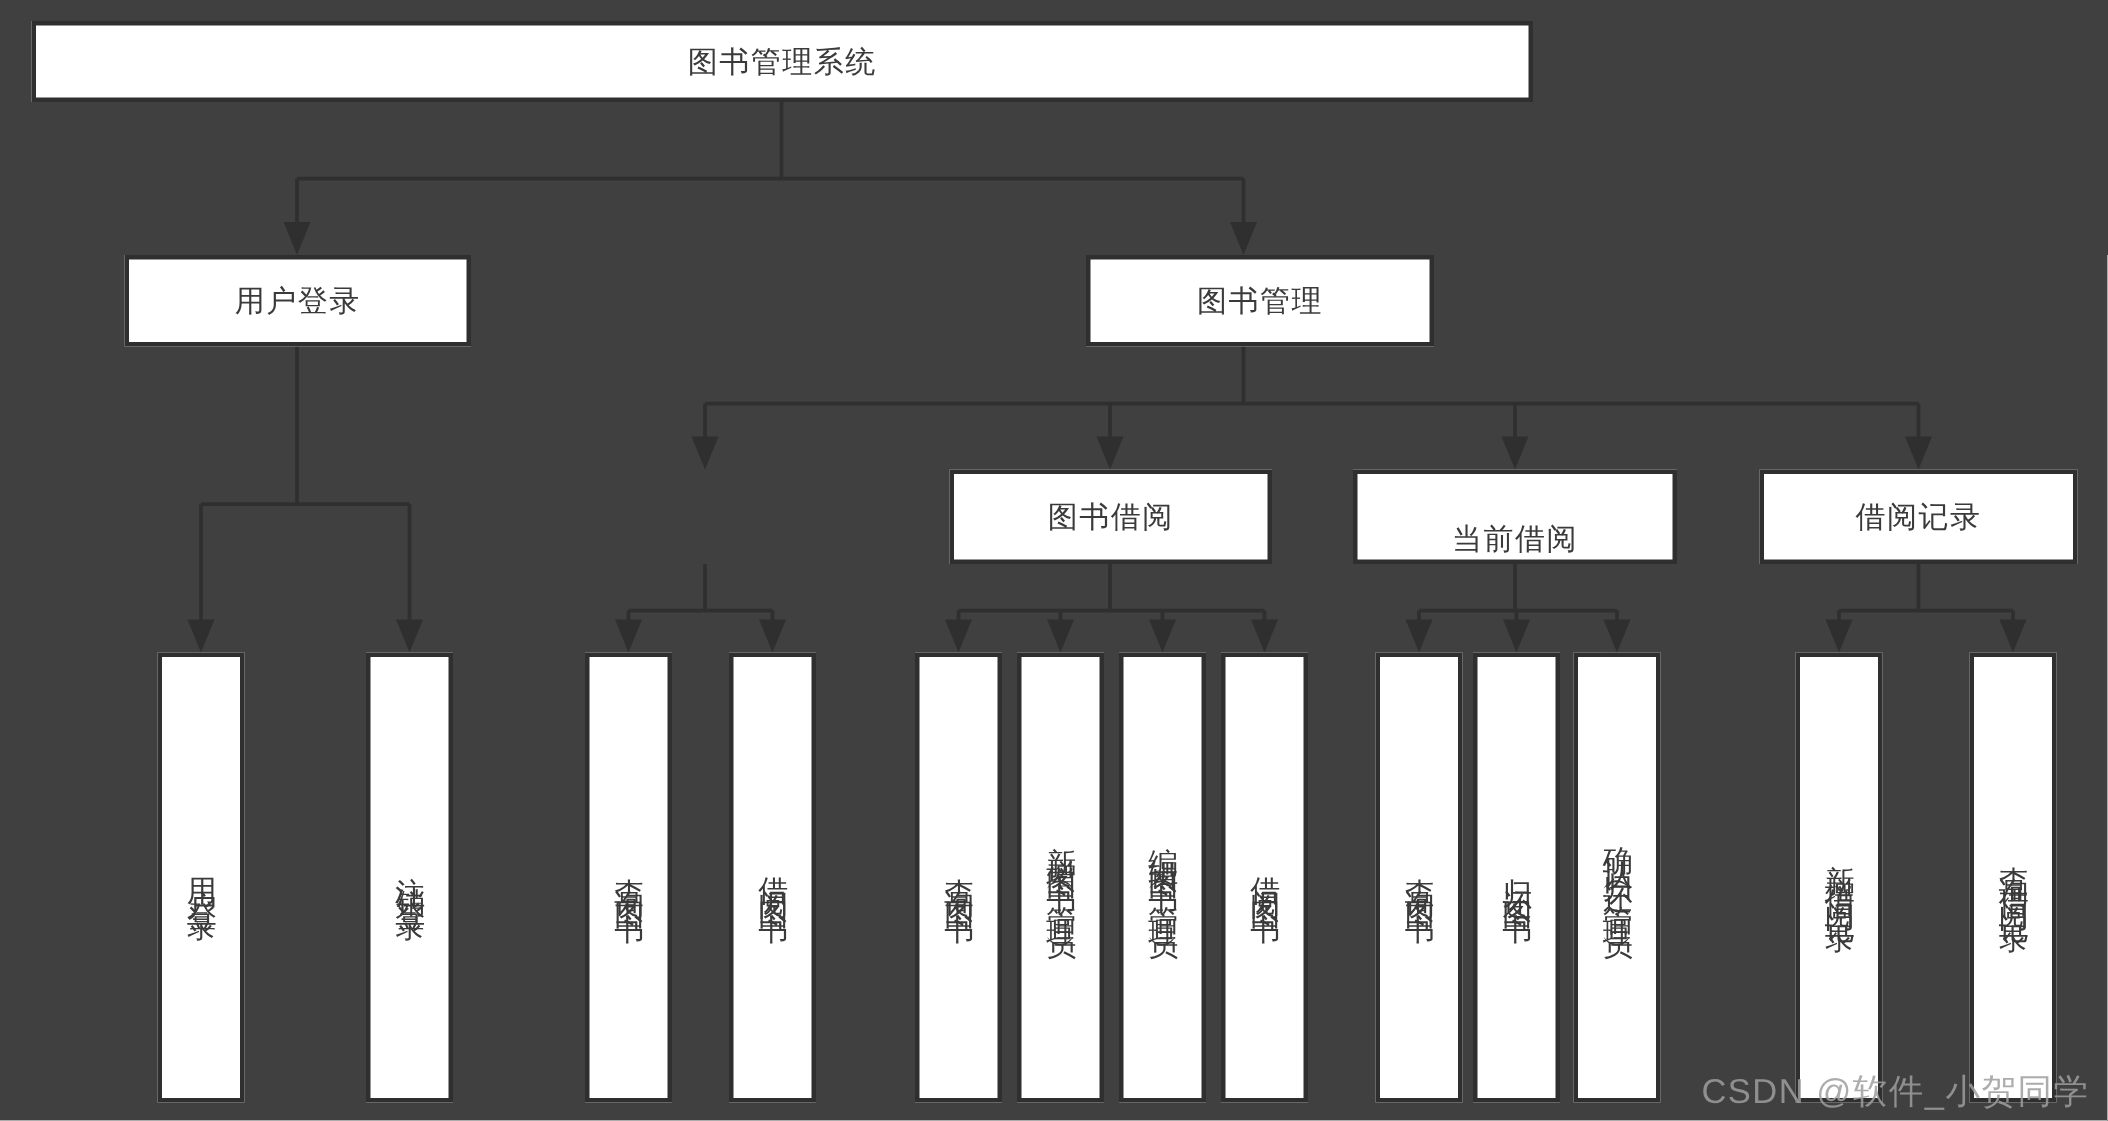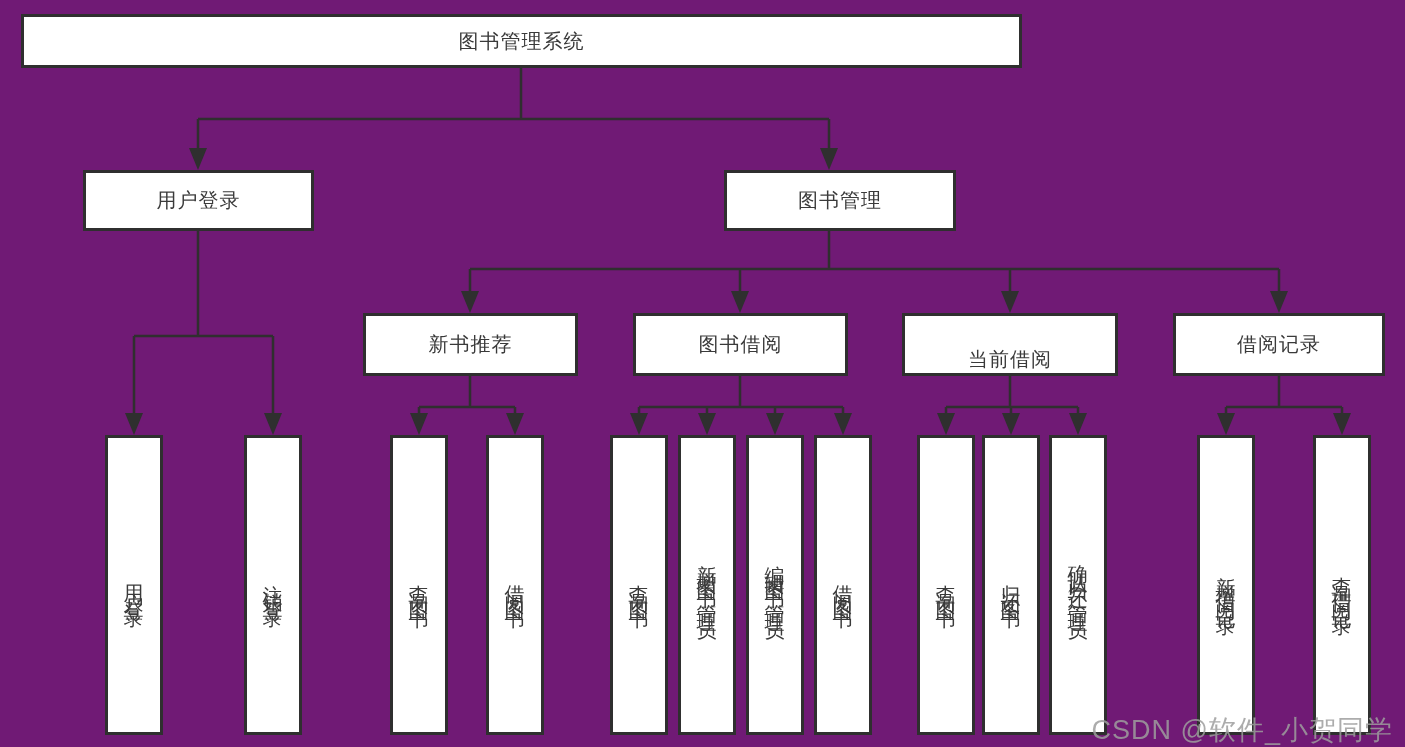--- a/index.html
+++ b/index.html
@@ -1,20 +1,20 @@
 <!DOCTYPE html>
 <html><head>
 <meta charset="utf-8">
 <style>
   html, body { margin: 0; padding: 0; background: #ffffff; }
   #canvas {
     position: relative;
     width: 1405px;
     height: 747px;
-    background: #701a75;
+    background: #404040;
     font-family: "Liberation Sans", "DejaVu Sans", sans-serif;
     overflow: hidden;
   }
   #connectors {
     position: absolute;
     left: 0; top: 0;
     width: 1405px; height: 747px;
     z-index: 1;
   }
   .node {
@@ -40,21 +40,21 @@
     letter-spacing: 8px;
     line-height: 1;
     max-height: 286px;
   }
   .leaf { width: 58px; top: 435px; height: 300px; }
   #watermark {
     position: absolute;
     top: 712px;
     right: 12px;
     z-index: 5;
-    font-size: 27px;
+    font-size: 23px;
     color: rgba(158, 158, 158, 0.85);
     letter-spacing: 1px;
     white-space: nowrap;
   }
 </style>
 </head>
 <body>
 
 <div id="canvas">
 
@@ -95,23 +95,20 @@
     <span class="hlabel">图书管理系统</span>
   </div>
 
   <div class="node" style="left:83px; top:170px; width:231px; height:61px;">
     <span class="hlabel">用户登录</span>
   </div>
   <div class="node" style="left:713px; top:170px; width:232px; height:61px;margin-left:11px;">
     <span class="hlabel">图书管理</span>
   </div>
 
-  <div class="node" style="left:363px; top:313px; width:215px; height:63px;">
-    <span class="hlabel">新书推荐</span>
-  </div>
   <div class="node" style="left:633px; top:313px; width:215px; height:63px;">
     <span class="hlabel">图书借阅</span>
   </div>
   <div class="node" style="left:902px; top:313px; width:216px; height:63px;align-items:flex-end;">
     <span class="hlabel">当前借阅</span>
   </div>
   <div class="node" style="left:1173px; top:313px; width:212px; height:63px;">
     <span class="hlabel">借阅记录</span>
   </div>
 

